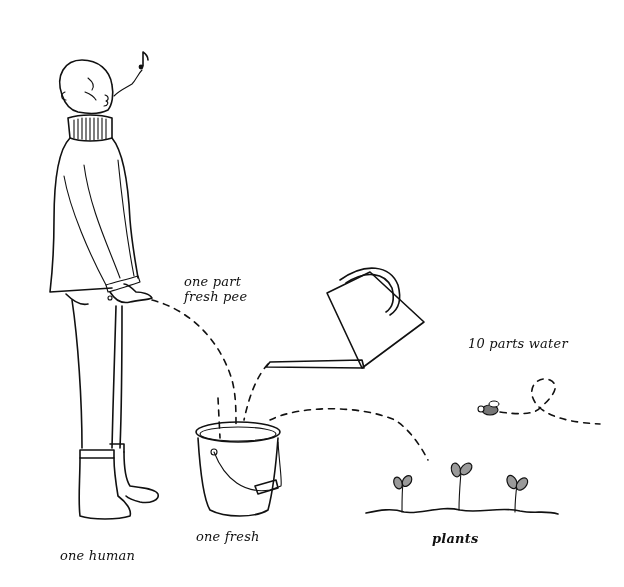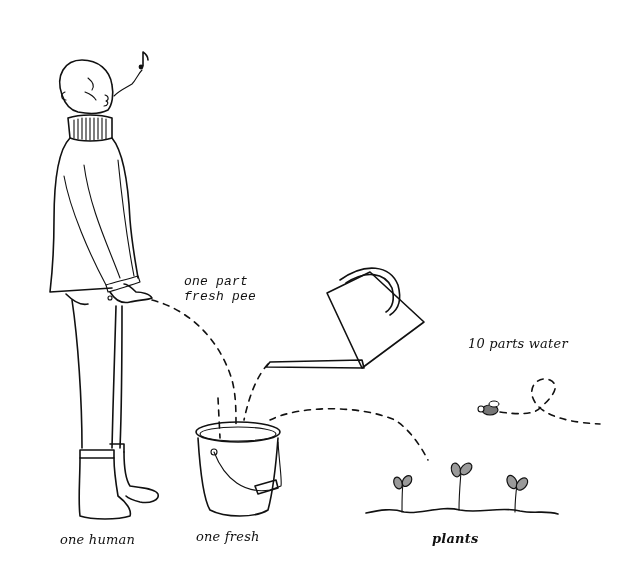--- a/index.html
+++ b/index.html
@@ -102,20 +102,20 @@
   </g>
 
   <g>
     <ellipse cx="490" cy="410" rx="8" ry="5" fill="#777" stroke="#111" stroke-width="1.1"></ellipse>
     <circle cx="481" cy="409" r="3" fill="#fff" stroke="#111" stroke-width="1.1"></circle>
     <ellipse cx="494" cy="404" rx="5" ry="3" fill="#fff" stroke="#111" stroke-width="1"></ellipse>
   </g>
   <path class="dash" d="M500,412 C520,415 535,414 540,408 C555,395 560,385 550,380 C540,376 530,384 532,395 C535,410 555,422 600,424"></path>
 </svg>
 
-<div class="label" style="left:184px;top:274px;font-family:Liberation Mono, monospace;">
+<div class="label" style="left:184px;top:274px;">
   <div>one part</div>
   <div style="">fresh pee</div>
 </div>
 <div class="label" style="left:438px;top:336px;margin-left:30px;">10 parts water</div>
-<div class="label" style="left:60px;top:532px;">one human</div>
+<div class="label" style="left:60px;top:548px;">one human</div>
 <div class="label" style="left:196px;top:529px;">one fresh</div>
 <div class="label" style="left:432px;top:531px;font-weight:bold;">plants</div>
 
 </body></html>

